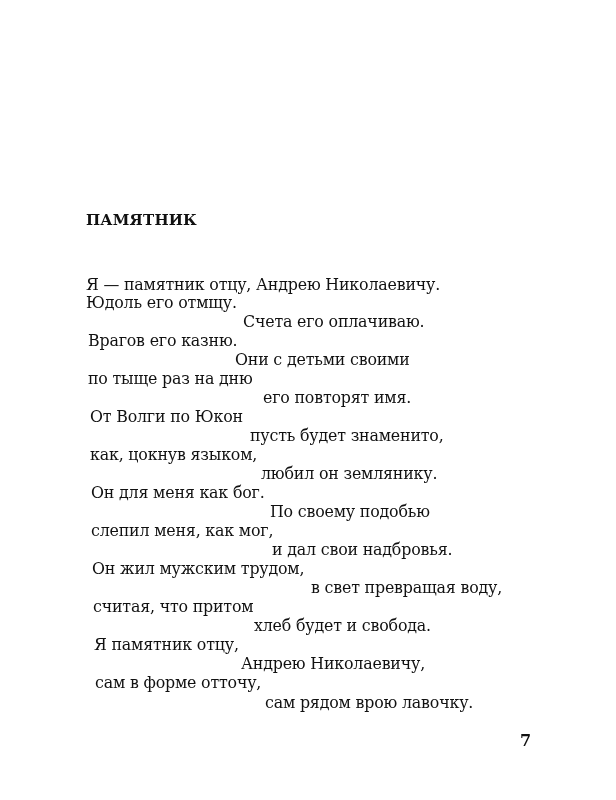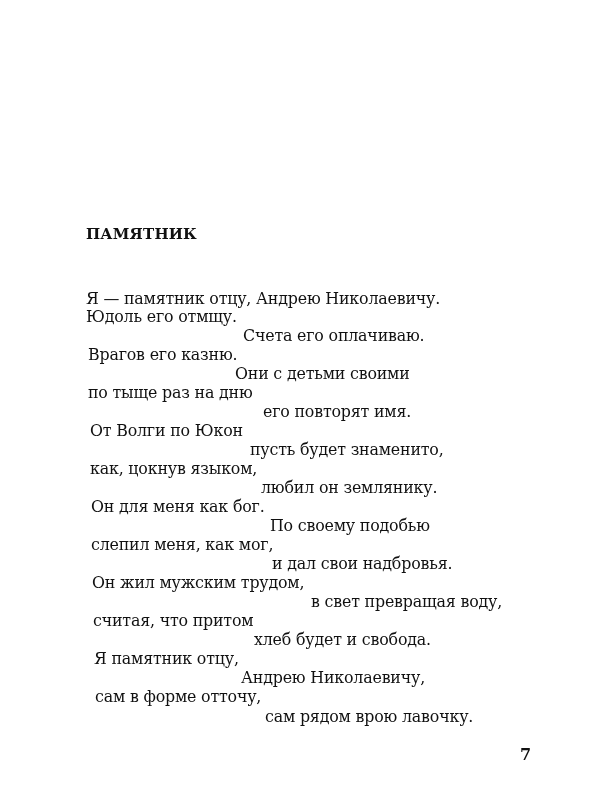--- a/index.html
+++ b/index.html
@@ -10,21 +10,21 @@
     body {
       width: 616px;
       height: 800px;
       position: relative;
       overflow: hidden;
       font-family: "DejaVu Serif", "Liberation Serif", serif;
       color: #111111;
     }
     .page {
       position: absolute;
-      left: 0; top: 18px;
+      left: 0; top: 4px;
       width: 616px;
       height: 584px;
       background: #ffffff;
       text-align: right;
     }
     .title {
       position: absolute;
       left: 86px;
       top: 207px;
       font-family: "DejaVu Serif", serif;

